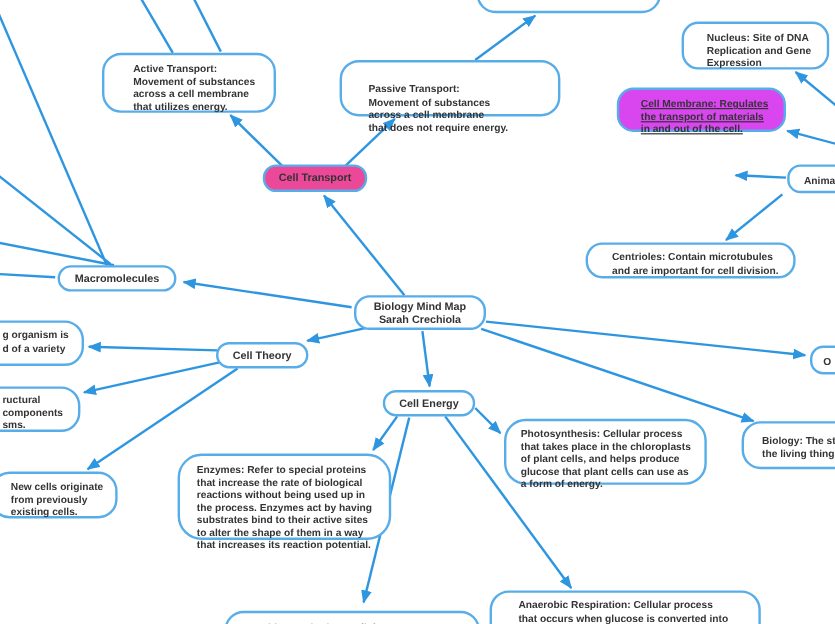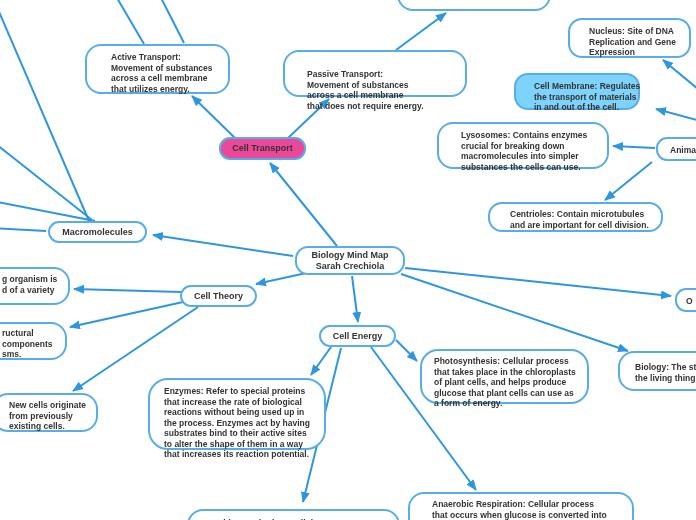--- a/index.html
+++ b/index.html
@@ -79,30 +79,24 @@
       <span class="ln">that does not require energy.</span>
     </div>
     <div class="node center" style="left: 219px; top: 137px; width: 87px; height: 23px; border-radius: 11px; border-color: rgb(88, 173, 233); background: #ec4899; color: rgb(51, 51, 51);">
       <span class="ln">Cell Transport</span>
     </div>
     <div class="node" style="left: 568px; top: 18px; width: 123px; height: 40px; border-radius: 14px; padding-left: 19px; padding-top: 6px; border-color: rgb(88, 173, 233); background: rgb(255, 255, 255); color: rgb(51, 51, 51);">
       <span class="ln">Nucleus: Site of DNA</span>
       <span class="ln">Replication and Gene</span>
       <span class="ln">Expression</span>
     </div>
-    <div class="node" style="left: 514px; top: 73px; width: 126px; height: 37px; border-radius: 14px; padding-left: 18px; padding-top: 6px; border-color: rgb(88, 173, 233); background: #7dd3fc; color: rgb(51, 51, 51);">
+    <div class="node" style="left: 514px; top: 73px; width: 141px; height: 37px; border-radius: 14px; padding-left: 18px; padding-top: 6px; border-color: rgb(88, 173, 233); background: #d946ef; color: rgb(51, 51, 51); text-decoration: underline;">
       <span class="ln">Cell Membrane: Regulates</span>
       <span class="ln">the transport of materials</span>
       <span class="ln">in and out of the cell.</span>
-    </div>
-    <div class="node" style="left: 437px; top: 122px; width: 172px; height: 47px; border-radius: 16px; padding-left: 22px; padding-top: 6px; border-color: rgb(88, 173, 233); background: rgb(255, 255, 255); color: rgb(51, 51, 51);">
-      <span class="ln">Lysosomes: Contains enzymes</span>
-      <span class="ln">crucial for breaking down</span>
-      <span class="ln">macromolecules into simpler</span>
-      <span class="ln">substances the cells can use.</span>
     </div>
     <div class="node" style="left: 656px; top: 137px; width: 90px; height: 24px; border-radius: 11px; padding-left: 12px; padding-top: 6px; border-color: rgb(88, 173, 233); background: rgb(255, 255, 255); color: rgb(51, 51, 51);">
       <span class="ln">Anima</span>
     </div>
     <div class="node" style="left: 488px; top: 202px; width: 175px; height: 30px; border-radius: 14px; padding-left: 20px; padding-top: 5px; border-color: rgb(88, 173, 233); background: rgb(255, 255, 255); color: rgb(51, 51, 51);">
       <span class="ln">Centrioles: Contain microtubules</span>
       <span class="ln">and are important for cell division.</span>
     </div>
     <div class="node center" style="left: 48px; top: 221px; width: 99px; height: 22px; border-radius: 11px; border-color: rgb(88, 173, 233); background: rgb(255, 255, 255); color: rgb(51, 51, 51);">
       <span class="ln">Macromolecules</span>

